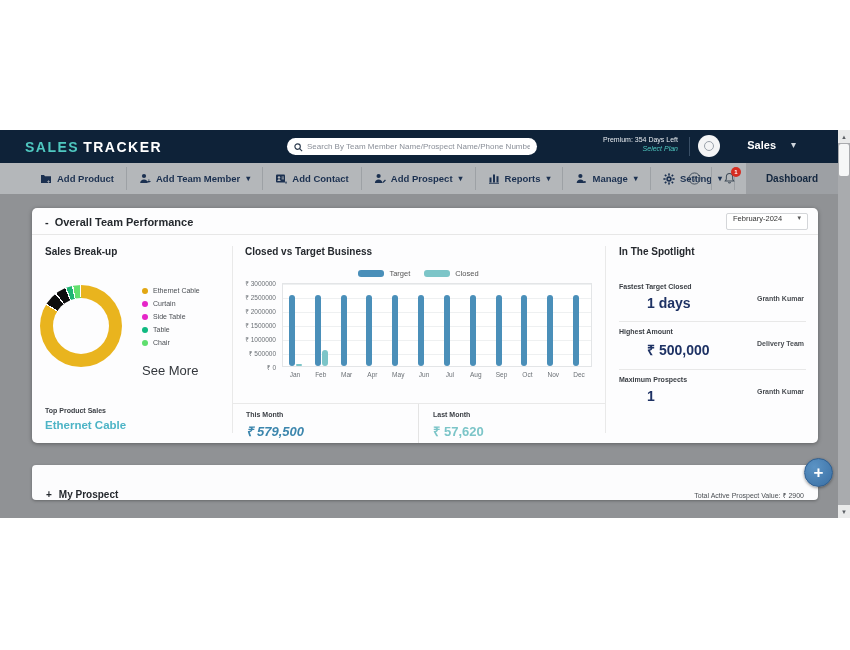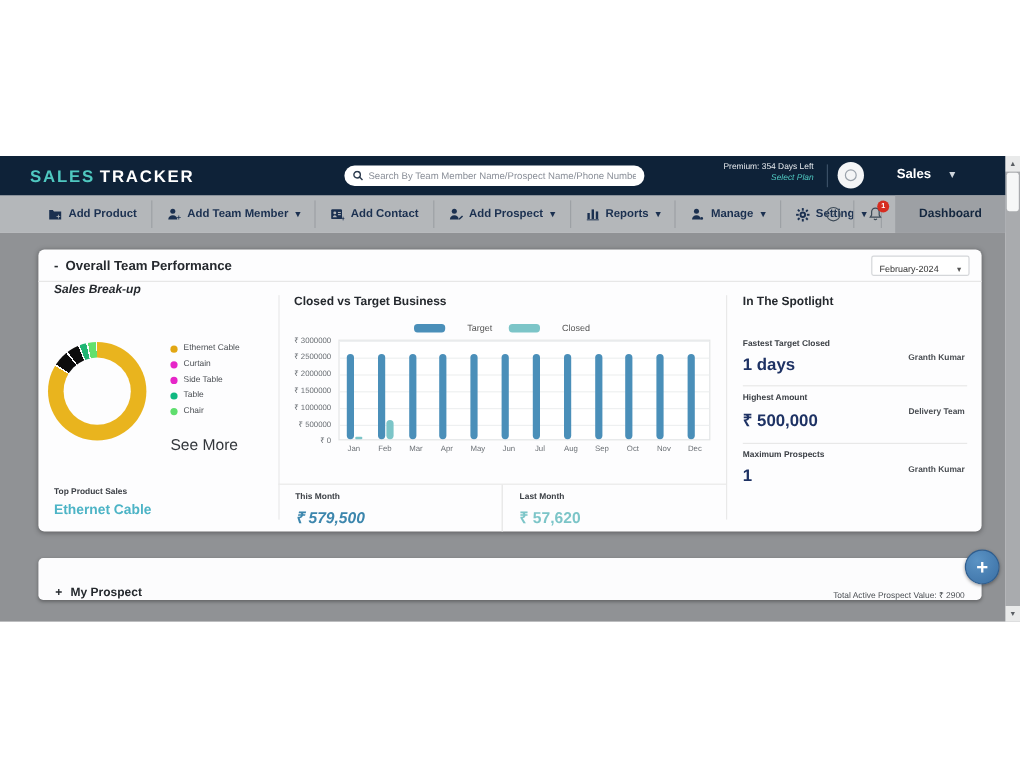--- a/index.html
+++ b/index.html
@@ -37,44 +37,44 @@
   .icon-btn { width:34px; display:flex; align-items:center; justify-content:center; cursor:pointer; position:relative; }
   .badge { position:absolute; top:4px; right:5px; min-width:10px; height:10px; border-radius:5px; background:#d62c20; color:#fff; font-size:6px; font-weight:bold; display:flex; align-items:center; justify-content:center; padding:0 2px; }
   .dash-tab { width:92px; background:#9da0a4; color:#14273f; font-size:10px; font-weight:bold; display:flex; align-items:center; justify-content:center; cursor:pointer; }
 
   
   .content { position:absolute; left:0; top:64px; width:838px; height:324px; background:#909295; }
   .card { position:absolute; left:32px; top:14px; width:786px; height:235px; background:#fdfdfe; border-radius:5px; box-shadow:0 1px 4px rgba(0,0,0,.35); }
   .card-hd { position:absolute; left:0; top:0; width:100%; height:27px; border-bottom:1px solid #e7e7e7; }
   .card-title { position:absolute; left:13px; top:8px; font-size:11px; font-weight:bold; color:#25292e; cursor:pointer; }
   .collapse-g { font-weight:bold; margin-right:6px; }
-  .month-sel { position:absolute; right:10px; top:5px; width:82px; height:17px; background:#fff; border:1px solid #d4d6d9; border-radius:2px; font-size:7.5px; color:#333; display:flex; align-items:flex-end; justify-content:space-between; padding:0 6px; cursor:pointer; }
+  .month-sel { position:absolute; right:10px; top:5px; width:82px; height:17px; background:#fff; border:1px solid #d4d6d9; border-radius:2px; font-size:7.5px; color:#333; display:flex; align-items:flex-start; justify-content:space-between; padding:0 6px; cursor:pointer; }
   .month-sel .c { font-size:7px; color:#555; }
 
   .col-div { position:absolute; top:38px; bottom:10px; width:1px; background:#e9e9e9; }
   .sec-title { font-size:10px; font-weight:bold; color:#25292e; }
 
   
   .col-left { position:absolute; left:0; top:27px; width:200px; height:208px; }
-  .col-left .sec-title { position:absolute; left:13px; top:1px;font-style:italic; }
+  .col-left .sec-title { position:absolute; left:13px; top:11px; }
   .donut { position:absolute; left:8px; top:50px; width:82px; height:82px; border-radius:50%; }
   .donut::after { content:""; position:absolute; inset:13px; border-radius:50%; background:#fdfdfe; }
   .pielegend { position:absolute; left:110px; top:52px; }
   .pl-item { display:flex; align-items:center; gap:5px; margin-bottom:6px; }
   .pl-dot { width:6px; height:6px; border-radius:50%; flex:0 0 auto; }
   .pl-txt { font-size:7px; color:#4a4e53; }
   .see-more { position:absolute; left:110px; top:128px; font-size:13px; color:#2c3publish megaphone3; color:#33373c; cursor:pointer; }
   .top-lbl { position:absolute; left:13px; top:172px; font-size:7px; font-weight:bold; color:#3c4046; }
   .top-val { position:absolute; left:13px; top:184px; font-size:11.5px; font-weight:bold; color:#4db4c6; }
 
   
   .col-mid { position:absolute; left:200px; top:27px; width:373px; height:208px; }
   .col-mid .sec-title { position:absolute; left:13px; top:11px; }
   .chart-legend { position:absolute; left:0; right:0; top:34px; display:flex; justify-content:center; gap:14px; }
-  .cl-item { display:flex; align-items:center; gap:18px; font-size:7.5px; color:#555; }
+  .cl-item { display:flex; align-items:center; gap:5px; font-size:7.5px; color:#555; }
   .cl-swatch { width:26px; height:7px; border-radius:3px; }
   .plot-wrap { position:absolute; left:10px; top:48px; width:352px; height:100px; }
   .yticks { position:absolute; left:0; top:0; width:38px; height:84px; }
   .ytick { position:absolute; right:4px; transform:translateY(-50%); font-size:6.5px; color:#6b7075; white-space:nowrap; }
   .plot { position:absolute; left:40px; top:0; width:310px; height:84px; border:1px solid #e3e5e7; background:#fff; }
   .gline { position:absolute; left:0; right:0; height:1px; background:#eef0f1; }
   .bargroup { position:absolute; bottom:0; display:flex; align-items:flex-end; gap:1px; }
   .bar { width:6px; border-radius:3px; }
   .xlabels { position:absolute; left:40px; top:88px; width:310px; height:10px; }
   .xlab { position:absolute; transform:translateX(-50%); font-size:6.5px; color:#6b7075; }
@@ -86,21 +86,21 @@
   .sum-val-blue { font-size:13px; font-weight:bold; color:#3c86ad;font-style:italic; }
   .sum-val-teal { font-size:13px; font-weight:bold; color:#7cc5c8; }
 
   
   .col-right { position:absolute; left:573px; top:27px; width:213px; height:208px; }
   .col-right .sec-title { position:absolute; left:14px; top:11px; }
   .spot-rows { position:absolute; left:14px; right:12px; top:42px; }
   .spot-row { position:relative; padding:6px 0 10px 0; border-bottom:1px solid #e8e8e8; }
   .spot-row:last-child { border-bottom:none; }
   .spot-lbl { font-size:7px; font-weight:bold; color:#3c4046; margin-bottom:5px; }
-  .spot-val { font-size:14px; font-weight:bold; color:#1e3264; }
+  .spot-val { font-size:14px; font-weight:bold; color:#1e3264;margin-left:28px; }
   .spot-who { position:absolute; right:2px; top:18px; font-size:7px; font-weight:bold; color:#4a4e53; }
 
   
   .prospect { position:absolute; left:32px; top:271px; width:786px; height:35px; background:#fcfcfd; border-radius:4px; box-shadow:0 1px 3px rgba(0,0,0,.3); display:flex; align-items:flex-end; justify-content:space-between; padding:0 14px; }
   .prospect .pt { font-size:10px; font-weight:bold; color:#25292e; cursor:pointer; }
   .prospect .pt .g { margin-right:7px; }
   .prospect .pv { font-size:7px; color:#4a4e53; }
   .fab { position:absolute; left:804px; top:264px; width:29px; height:29px; border-radius:50%; background:radial-gradient(circle at 35% 30%, #5b93c4, #3a6fa4); border:1px solid #2e5d8e; color:#fff; font-size:17px; font-weight:bold; display:flex; align-items:center; justify-content:center; cursor:pointer; box-shadow:0 1px 3px rgba(0,0,0,.4); }
 
   

